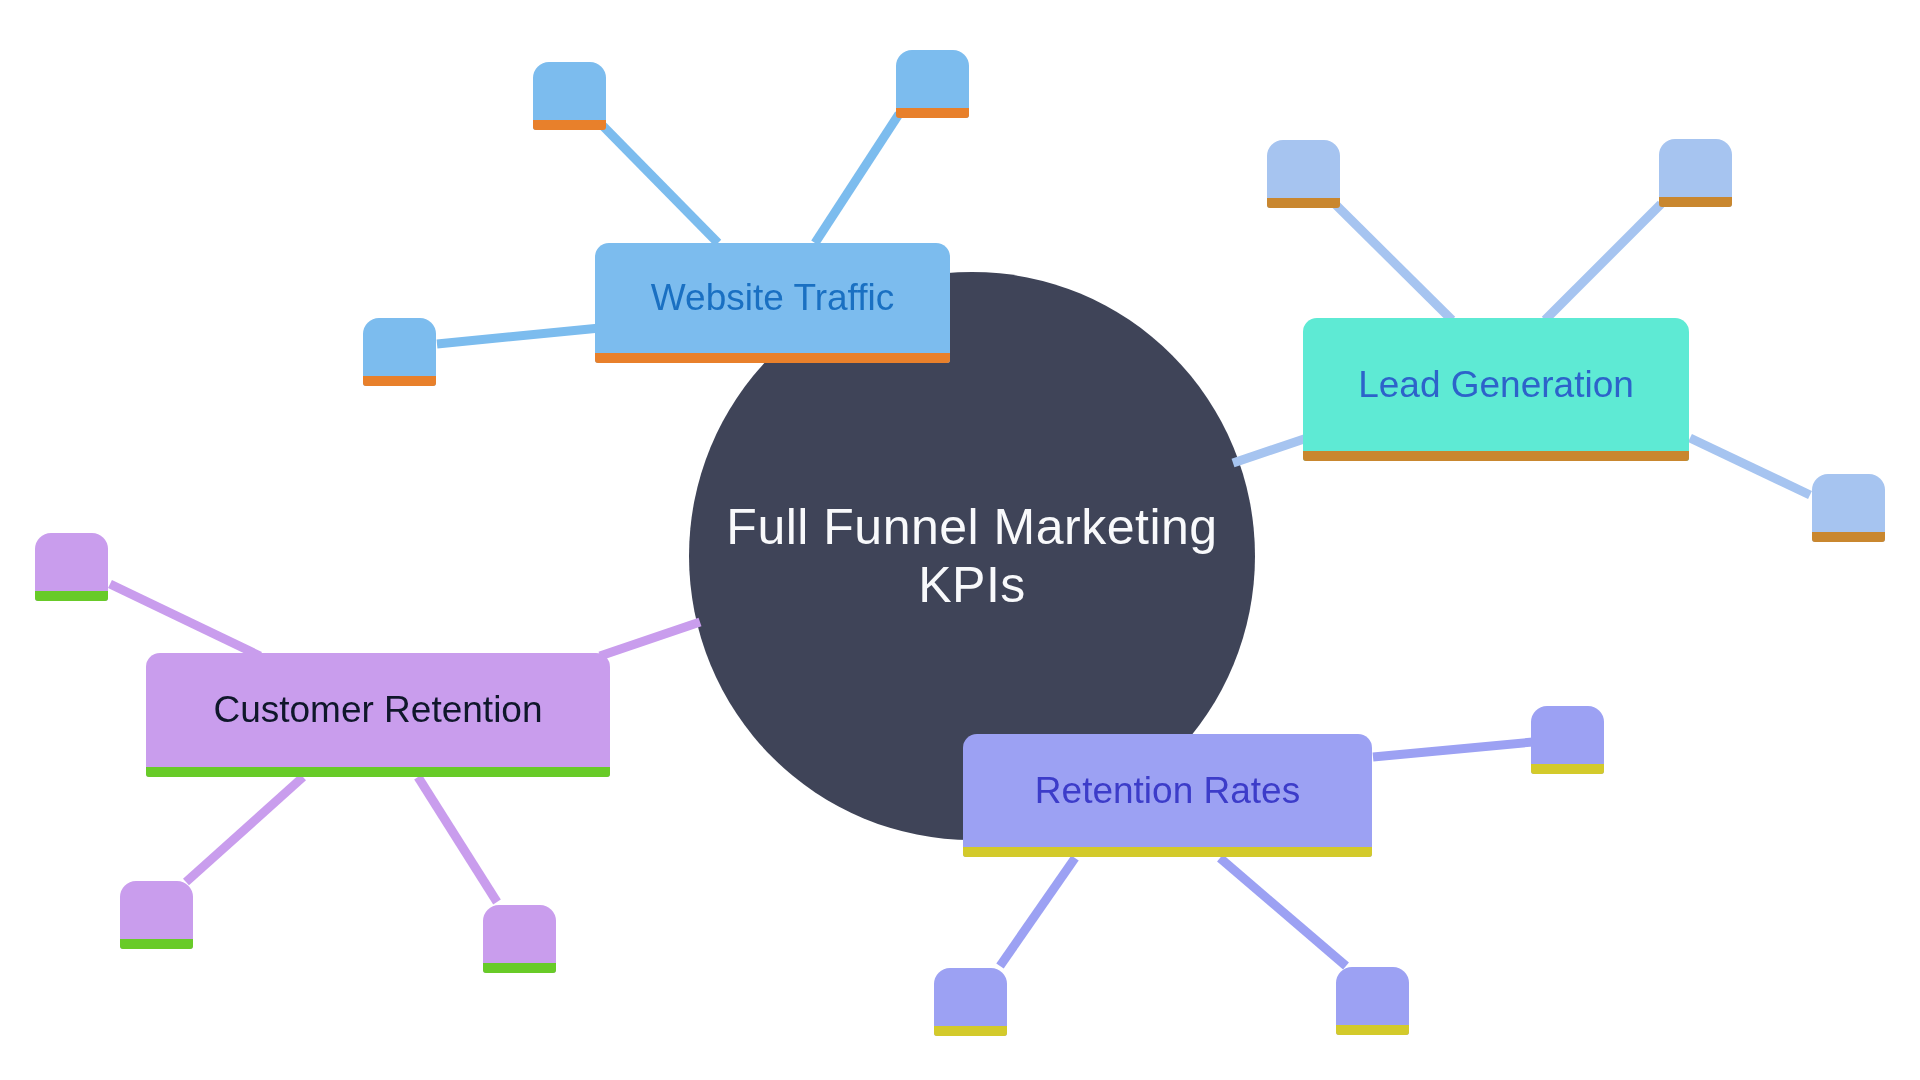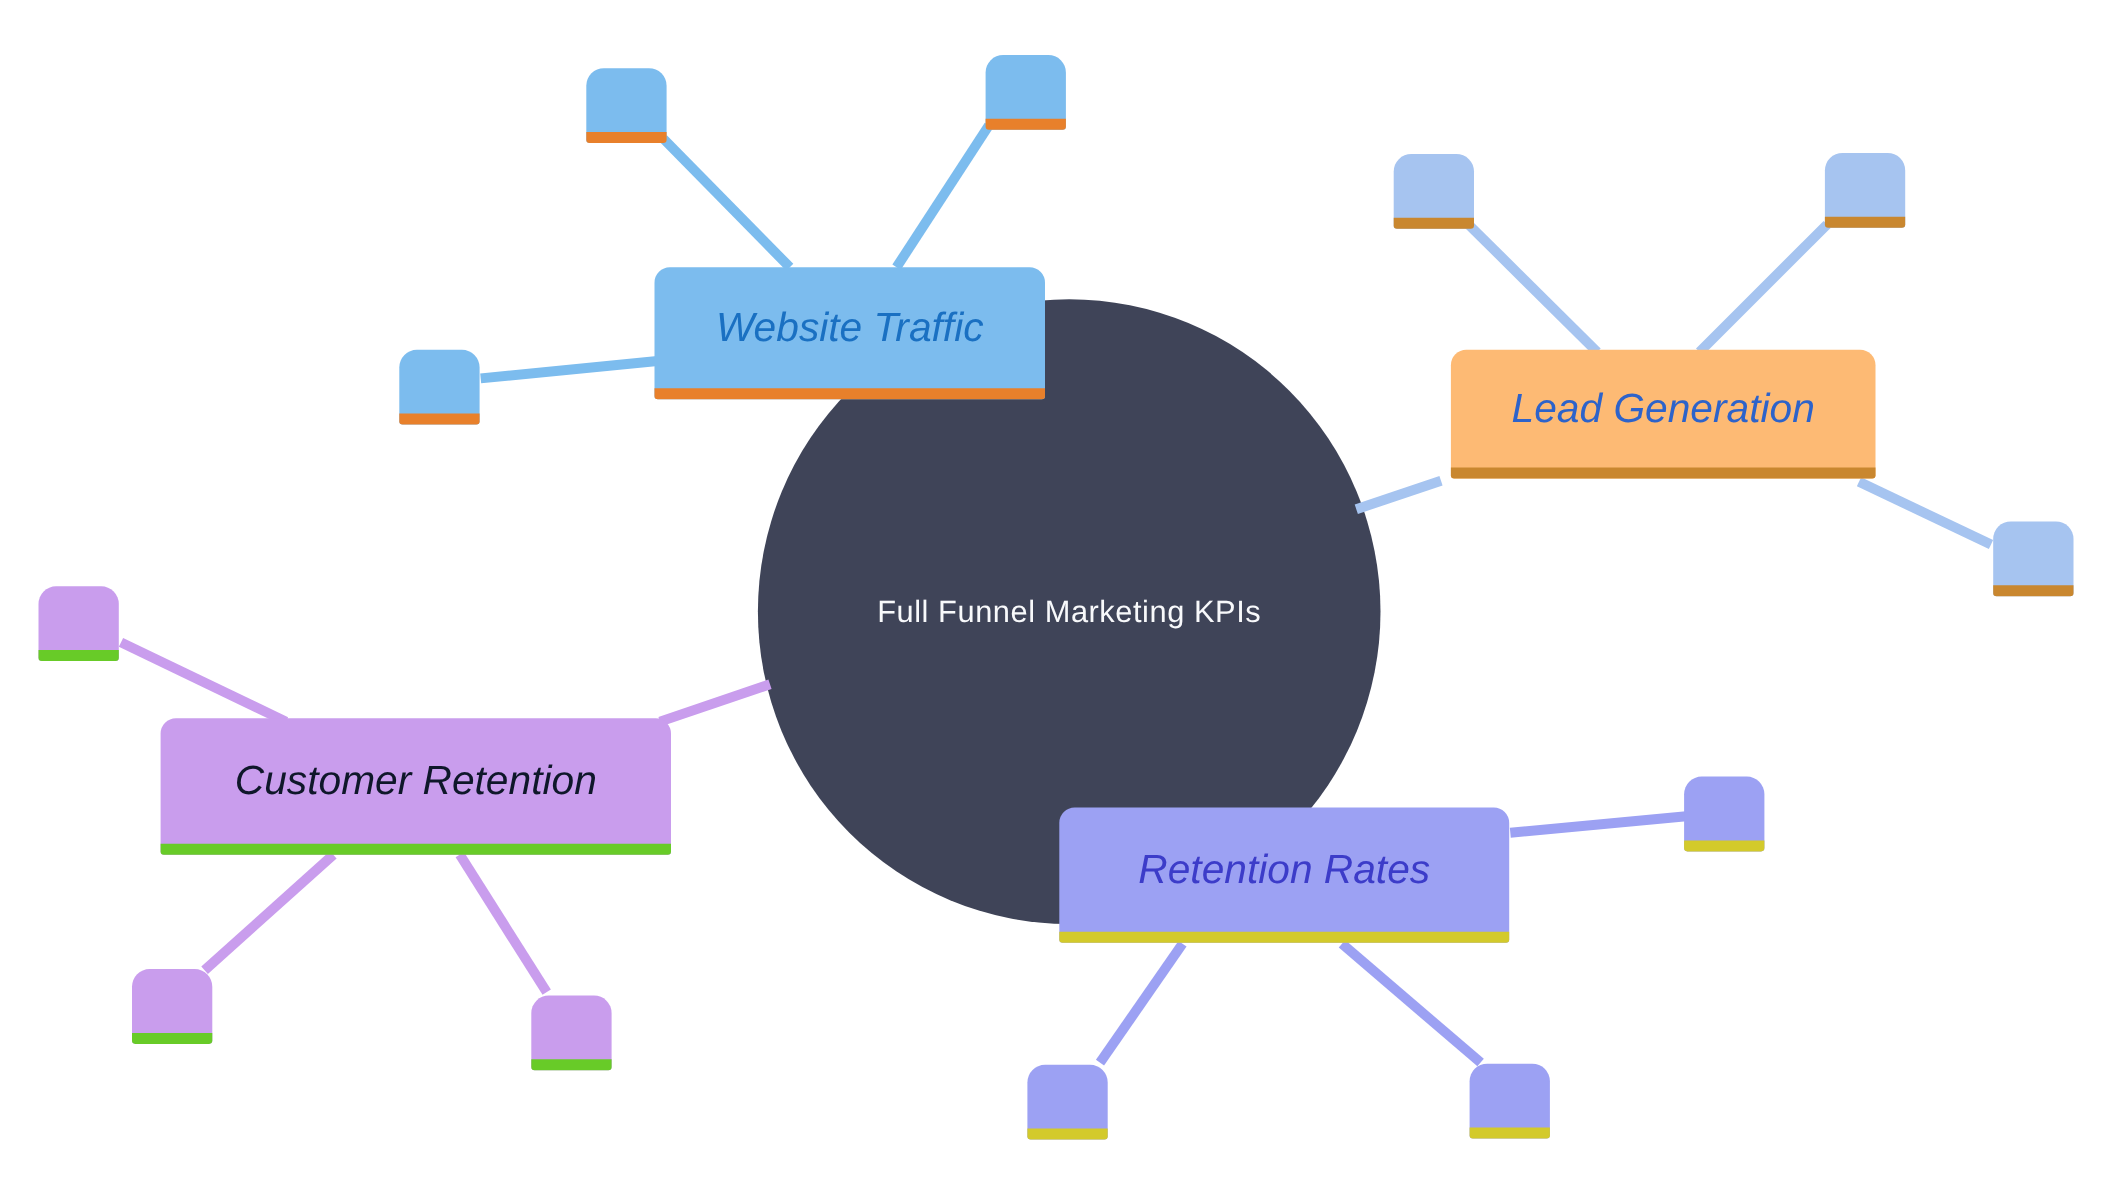--- a/index.html
+++ b/index.html
@@ -28,31 +28,30 @@
     top: 272px;
     width: 566px;
     height: 568px;
     border-radius: 50%;
     display: flex;
     align-items: center;
     justify-content: center;
     text-align: center;
   }
   .center-topic .center-label {
-    font-size: 28px;
+    font-size: 50px;
     font-weight: 400;
     letter-spacing: 0.5px;
   }
   .branch-node {
     position: absolute;
     border-radius: 14px 14px 3px 3px;
     display: flex;
     align-items: center;
     justify-content: center;
-    font-style: italic;
   }
   .branch-node .node-label {
     font-size: 37px;
     font-weight: 400;
     padding-bottom: 10px;
     white-space: nowrap;
   }
   .accent-bar {
     position: absolute;
     left: 0;
@@ -105,21 +104,21 @@
   <div class="leaf" style="left: 533px; top: 62px; background: rgb(124, 188, 238);">
     <div class="accent-bar" style="background: rgb(232, 128, 43);"></div>
   </div>
   <div class="leaf" style="left: 896px; top: 50px; background: rgb(124, 188, 238);">
     <div class="accent-bar" style="background: rgb(232, 128, 43);"></div>
   </div>
   <div class="leaf" style="left: 363px; top: 318px; background: rgb(124, 188, 238);">
     <div class="accent-bar" style="background: rgb(232, 128, 43);"></div>
   </div>
 
-  <div class="branch-node" style="left: 1303px; top: 318px; width: 386px; height: 117px; background: #fdba74; margin-left: 16px;">
+  <div class="branch-node" style="left: 1303px; top: 318px; width: 386px; height: 143px; background: #5eead4;">
     <span class="node-label" style="color: rgb(45, 99, 202);">Lead Generation</span>
     <div class="accent-bar" style="background: rgb(201, 135, 47);"></div>
   </div>
   <div class="leaf" style="left: 1267px; top: 140px; background: rgb(166, 196, 240);">
     <div class="accent-bar" style="background: rgb(201, 135, 47);"></div>
   </div>
   <div class="leaf" style="left: 1659px; top: 139px; background: rgb(166, 196, 240);">
     <div class="accent-bar" style="background: rgb(201, 135, 47);"></div>
   </div>
   <div class="leaf" style="left: 1812px; top: 474px; background: rgb(166, 196, 240);">

